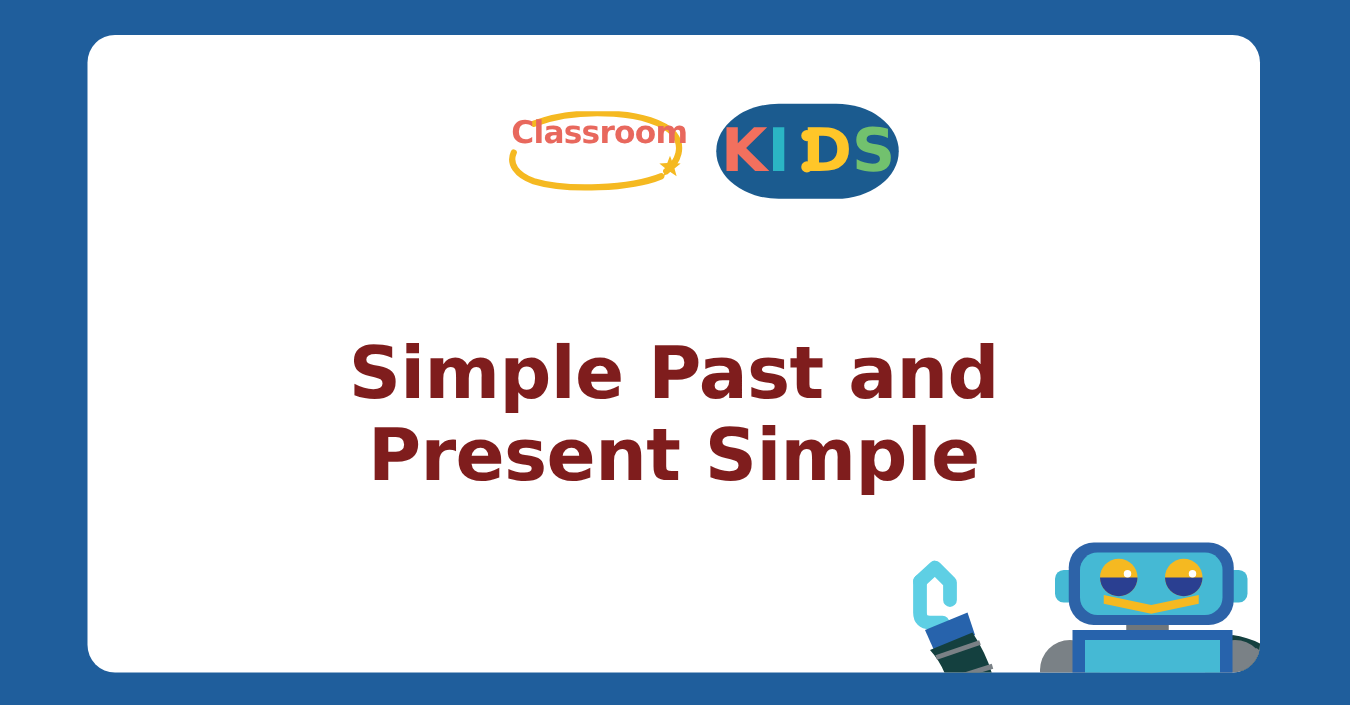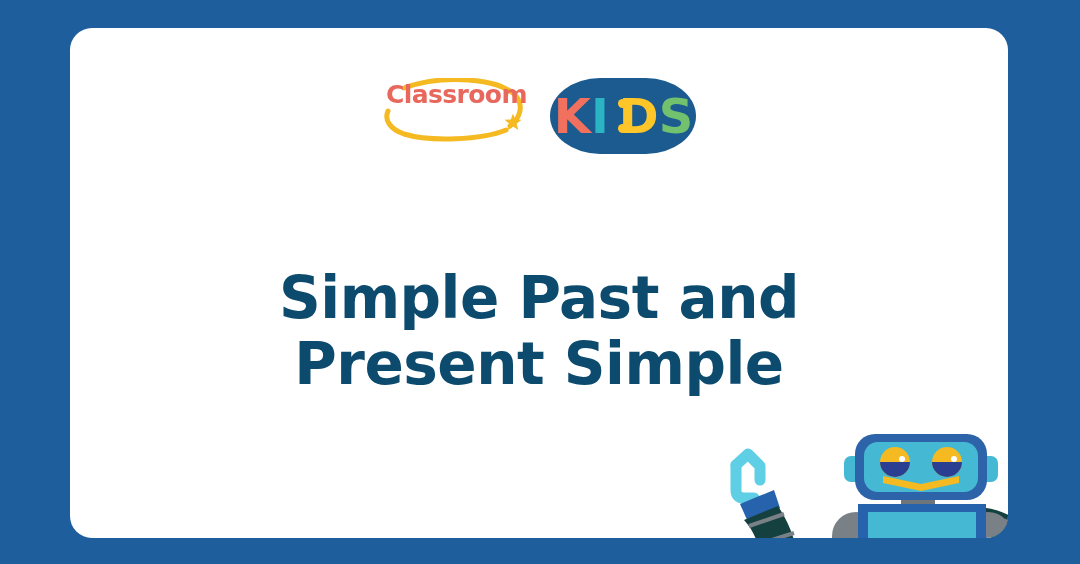--- a/index.html
+++ b/index.html
@@ -32,22 +32,24 @@
   }
 
   
   #logo-lockup {
     position: absolute;
     left: 0;
     top: 50px;
     width: 938px;
     height: 86px;
     display: flex;
+    align-items: center;
     justify-content: center;
     gap: 22px;
+    padding-left: 23px;
   }
 
   
   .cs-logo {
     position: relative;
     width: 146px;
     height: 64px;
   }
   .cs-swoosh-svg {
     position: absolute;
@@ -136,21 +138,21 @@
     background: #FFC629;
   }
 
   
   #title {
     position: absolute;
     left: 60px;
     top: 198px;
     width: 818px;
     text-align: center;
-    color: #0c4a6e;
+    color: #7f1d1d;
     font-family: "DejaVu Sans", sans-serif;
     font-weight: bold;
     font-size: 58px;
     line-height: 1.14;
     letter-spacing: -0.5px;
   }
   #title .tline { display: block; }
 
   
   #robot {

